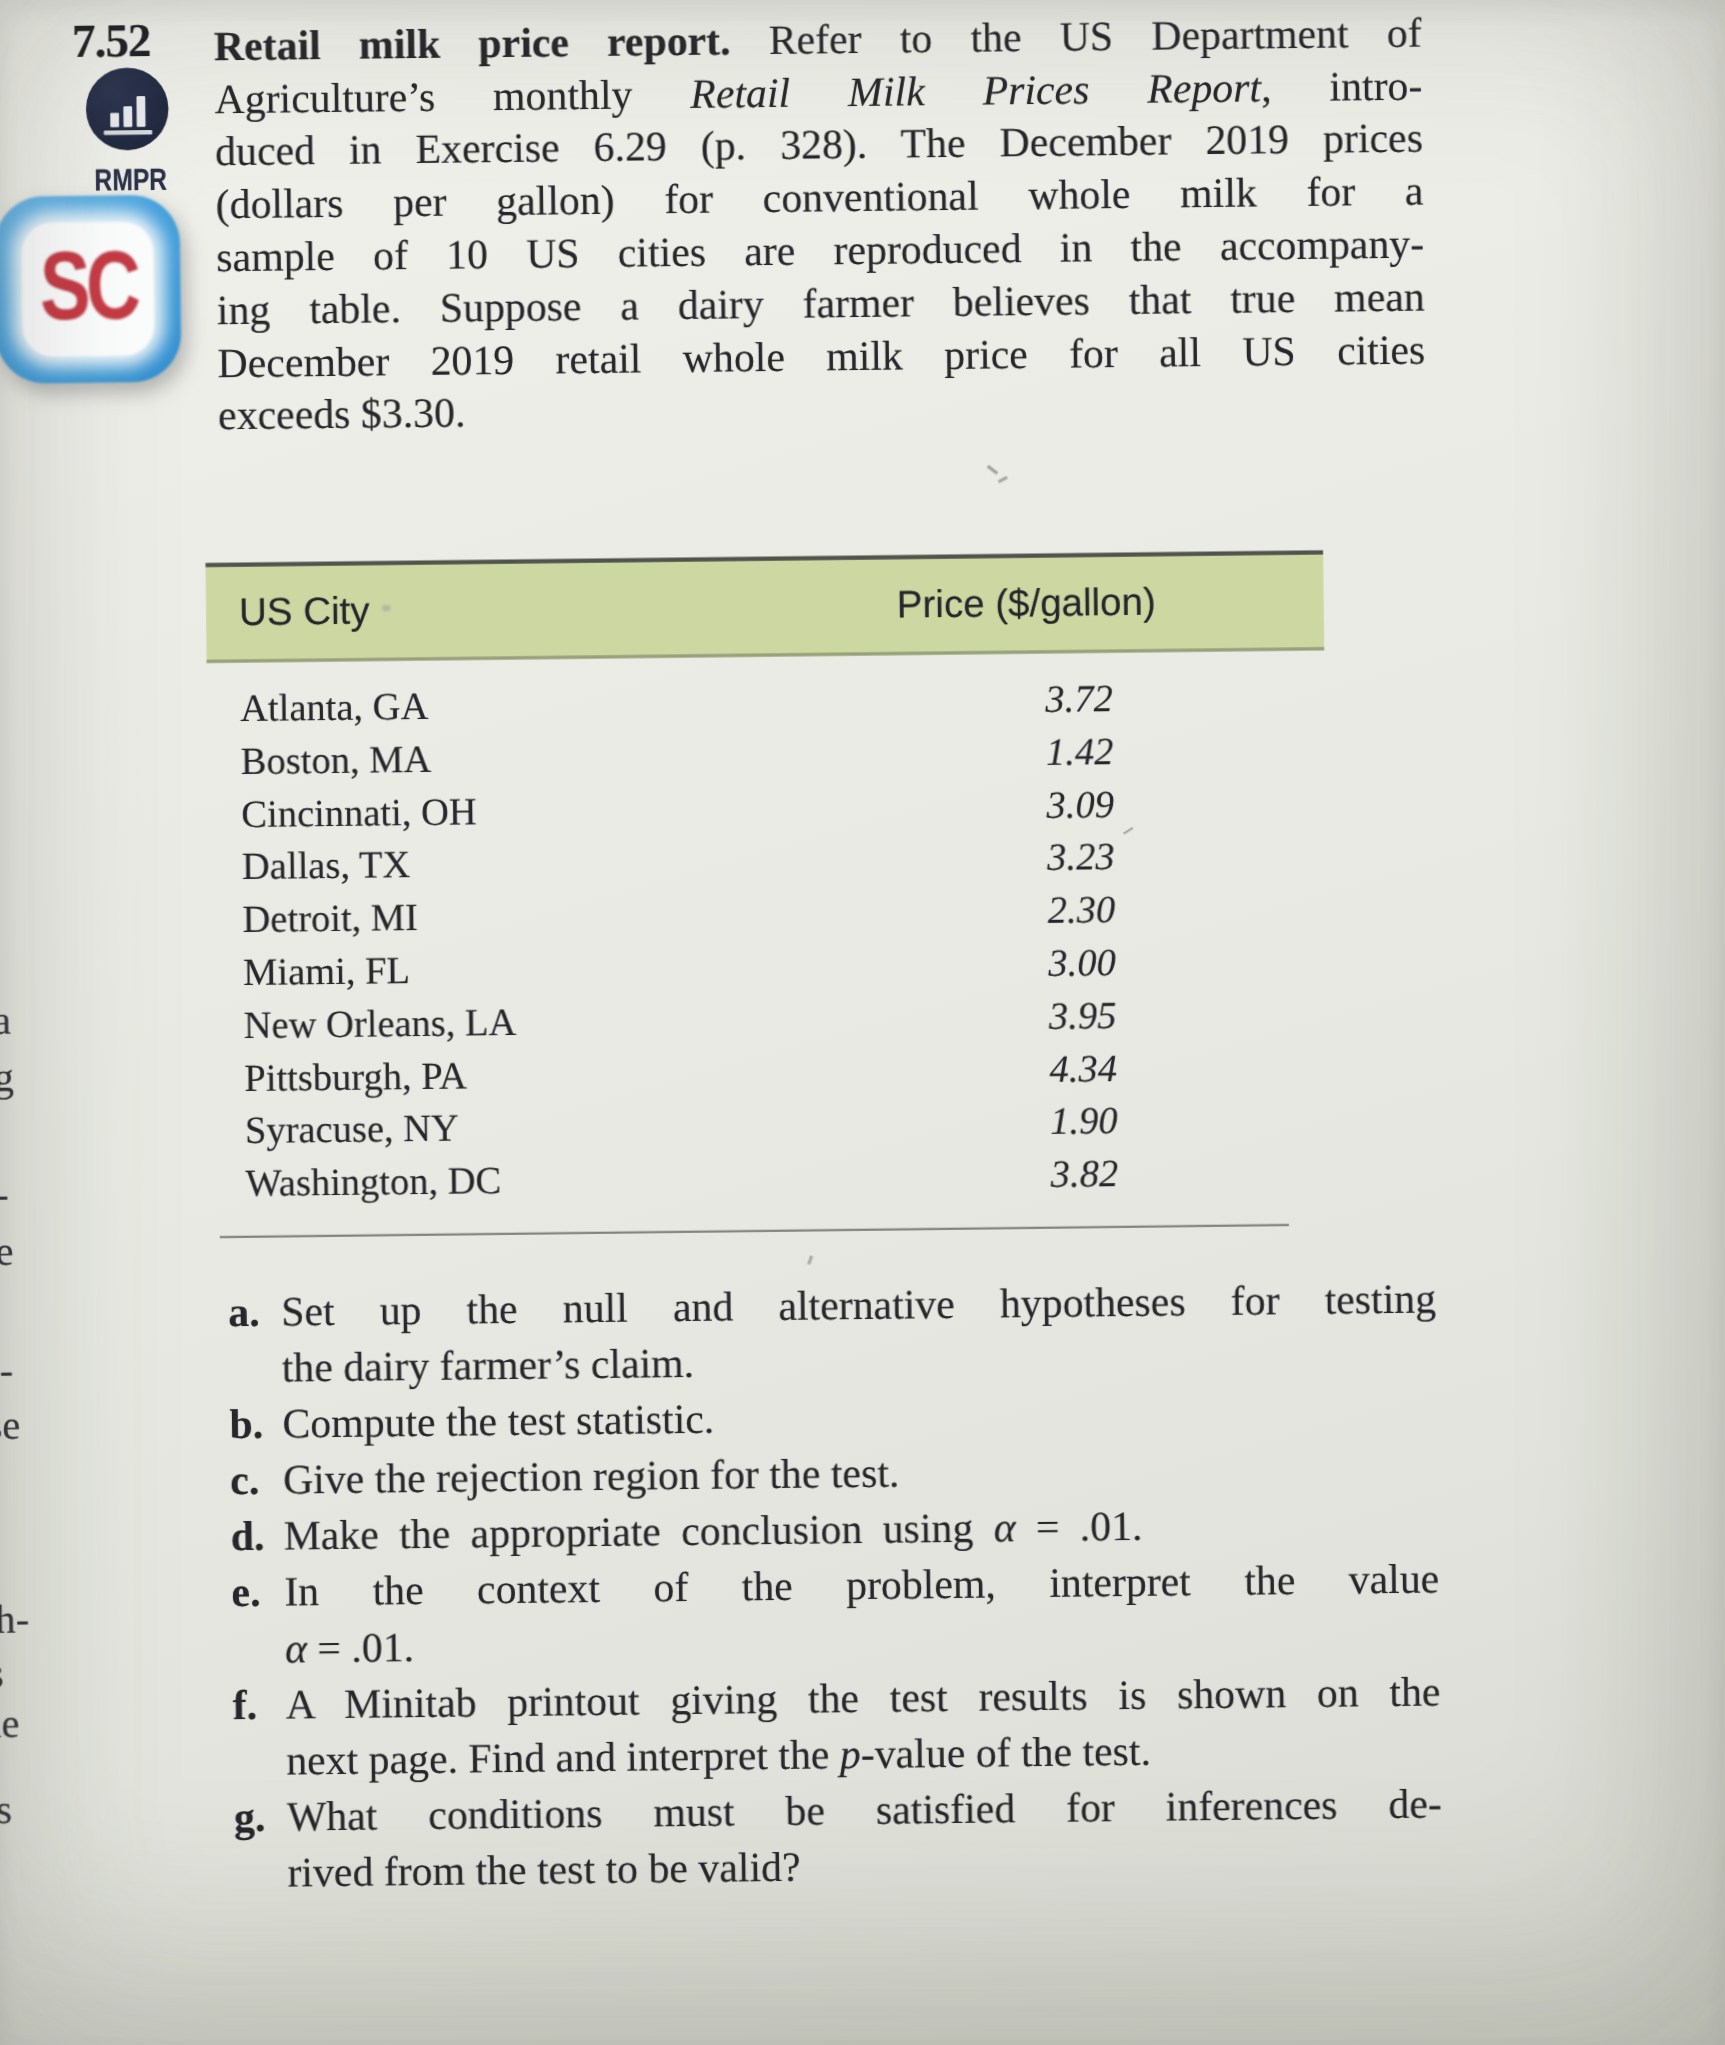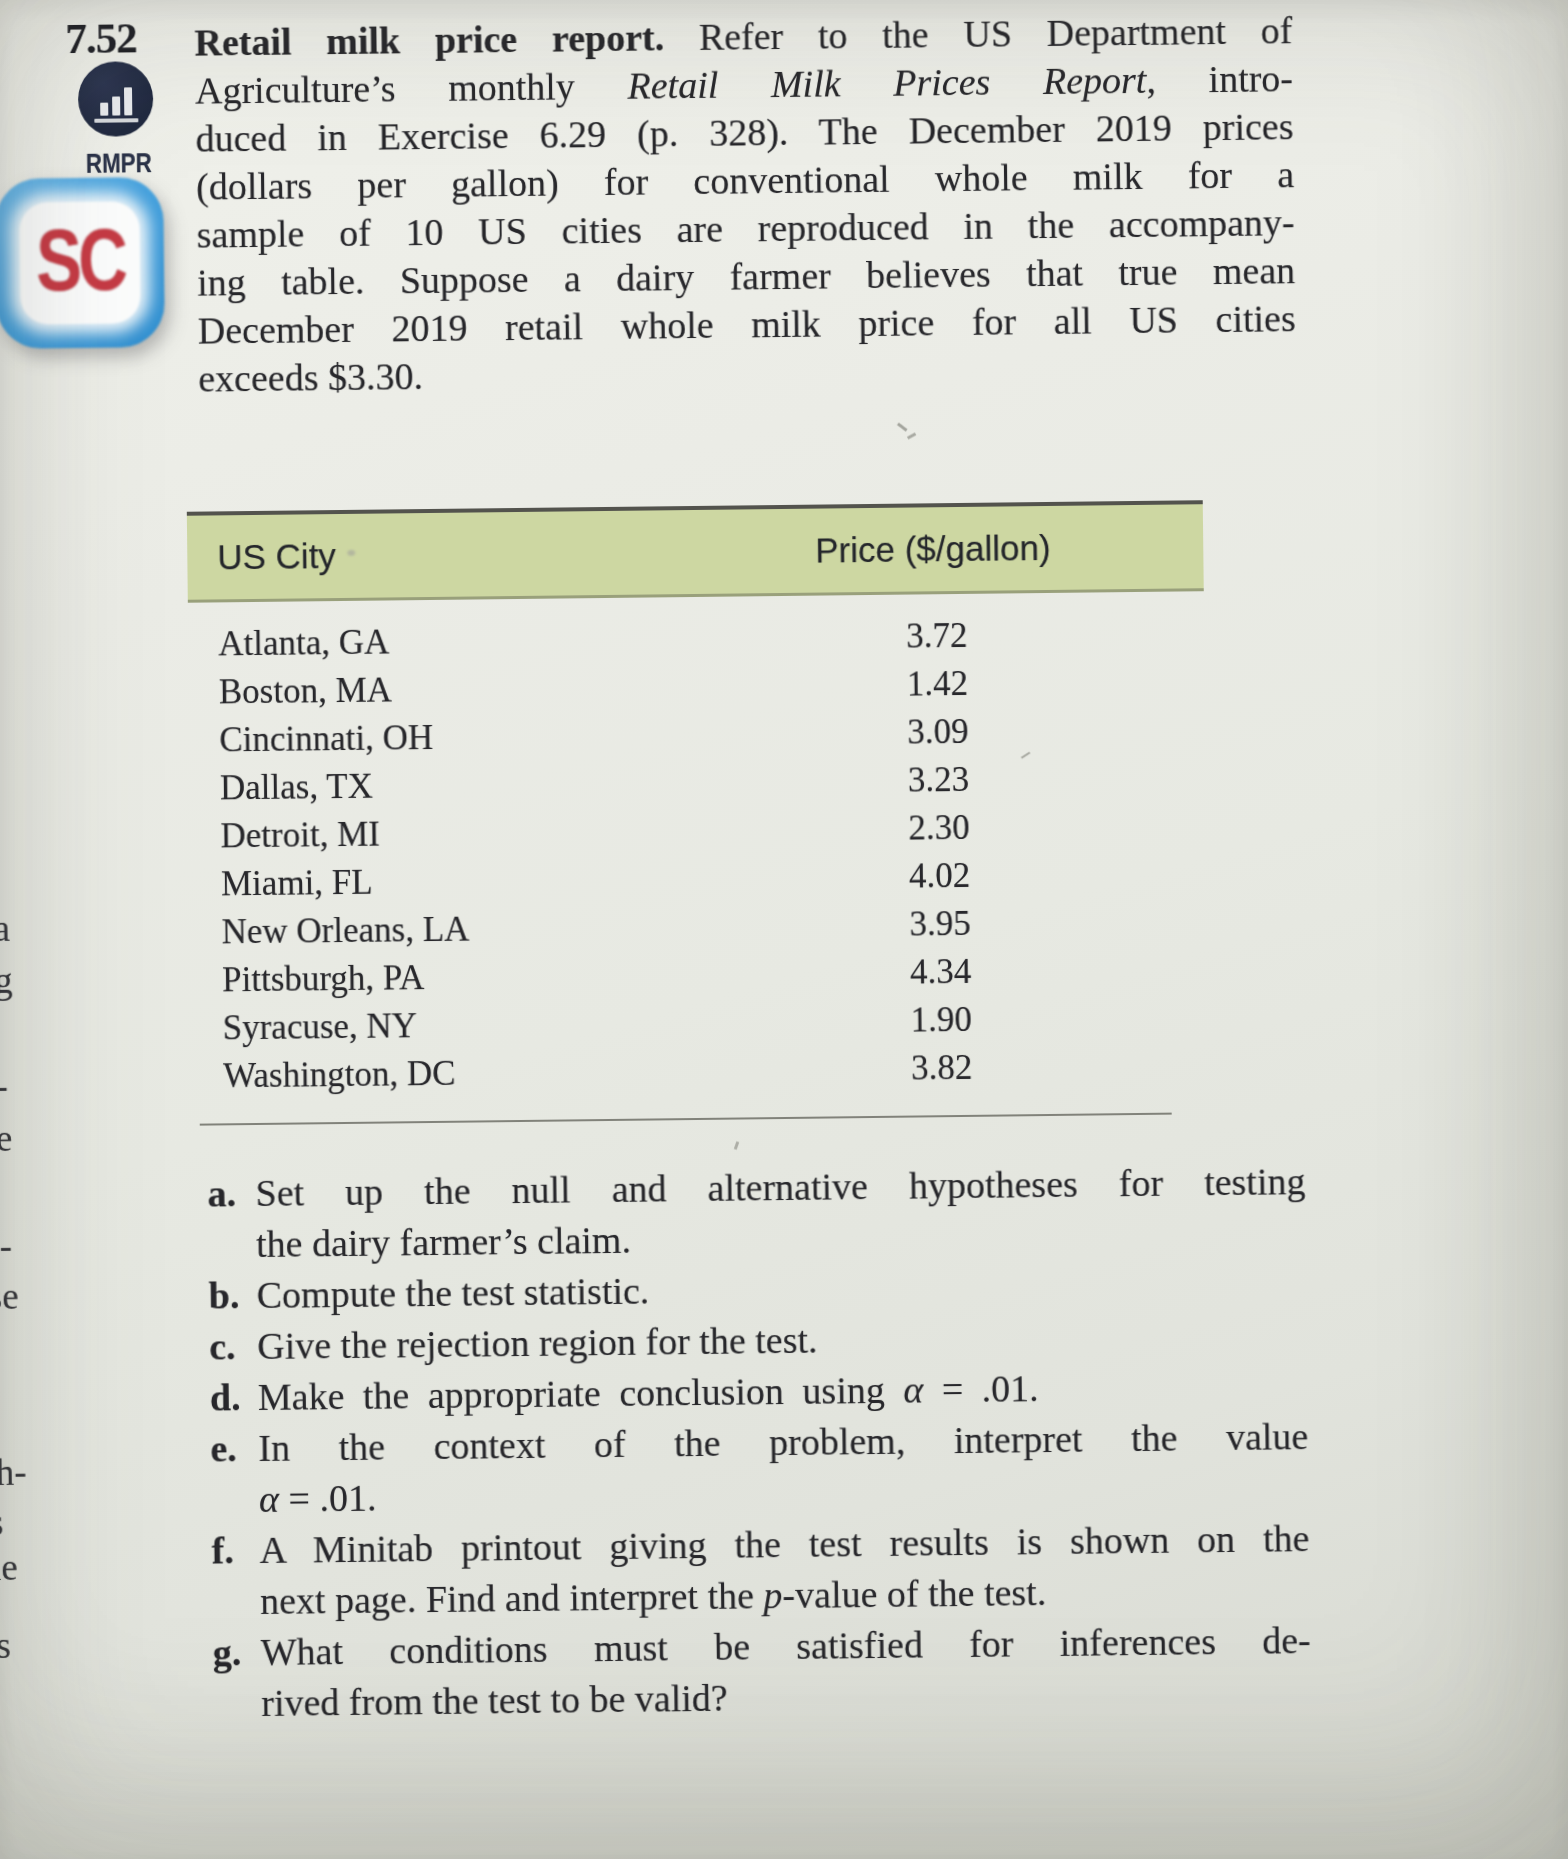--- a/index.html
+++ b/index.html
@@ -45,21 +45,21 @@
   
   .milk-table{position:absolute;left:192px;top:505px;width:1016px;}
   .t-toprule{height:4px;background:#53534d;}
   .t-band{position:relative;height:84px;background:#cdd7a2;border-bottom:3px solid #99a07b;
     font-family:"Liberation Sans",sans-serif;font-size:35px;color:#24262b;}
   .th1{position:absolute;left:30px;top:0;line-height:84px;}
   .th2{position:absolute;left:628px;top:0;line-height:84px;}
   .t-rows{margin-top:18px;font-size:35px;}
   .trow{position:relative;height:48px;line-height:48px;}
   .tcity{padding-left:30px;}
-  .tprice{position:absolute;left:718px;top:0;}
+  .tprice{position:absolute;left:762px;top:0;font-style:italic;}
   .t-bottomrule{position:absolute;left:6px;top:612px;width:972px;height:2px;background:#81827a;}
 
   
   .questions{position:absolute;left:205px;top:1162px;width:1098px;font-size:38px;line-height:51px;}
   .qitem{display:flex;}
   .qmarker{width:48px;flex:none;font-weight:bold;}
   .qlines{flex:1;min-width:0;}
   .qlines .tline{height:51px;}
 
   
@@ -130,21 +130,21 @@
         <div class="trow">
           <div class="tcity">Dallas, TX</div>
           <div class="tprice">3.23</div>
         </div>
         <div class="trow">
           <div class="tcity">Detroit, MI</div>
           <div class="tprice">2.30</div>
         </div>
         <div class="trow">
           <div class="tcity">Miami, FL</div>
-          <div class="tprice">4.02</div>
+          <div class="tprice">3.00</div>
         </div>
         <div class="trow">
           <div class="tcity">New Orleans, LA</div>
           <div class="tprice">3.95</div>
         </div>
         <div class="trow">
           <div class="tcity">Pittsburgh, PA</div>
           <div class="tprice">4.34</div>
         </div>
         <div class="trow">

